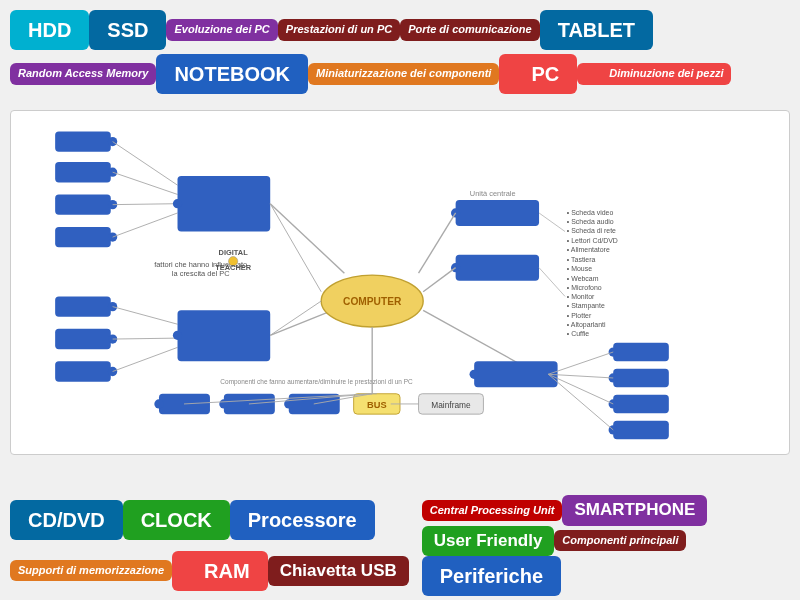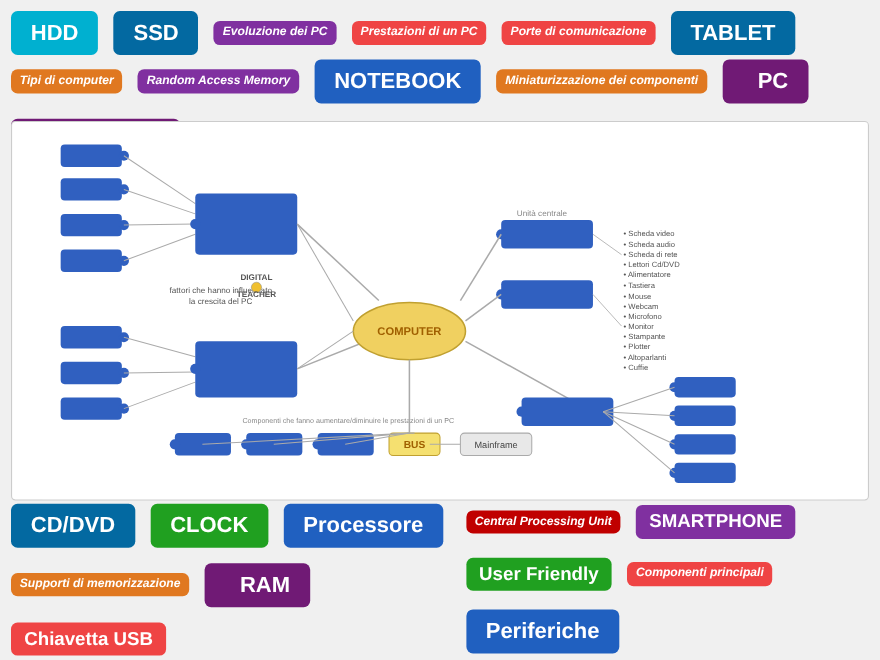--- a/index.html
+++ b/index.html
@@ -18,21 +18,21 @@
       left: 0;
       right: 0;
       display: flex;
       flex-direction: column;
       gap: 4px;
       padding: 0 10px;
     }
 
     .tag-row {
       display: flex;
-      gap: 14px;
+      gap: 0;
       align-items: center;
       flex-wrap: wrap;
     }
 
     .tag {
       border-radius: 6px;
       padding: 4px 10px;
       font-weight: bold;
       font-size: 13px;
       color: white;
@@ -42,23 +42,23 @@
       justify-content: center;
       line-height: 1.2;
     }
 
     .tag.red { background: #0369a1; }
     .tag.dark-red { background: #c00000; }
     .tag.cyan { background: #00b0d0; }
     .tag.orange { background: #e07820; }
     .tag.purple { background: #8030a0; }
     .tag.blue { background: #2060c0; }
-    .tag.teal { background: #ef4444; }
+    .tag.teal { background: #7f1d1d; }
     .tag.green { background: #20a020; text-align: right; }
-    .tag.magenta { background: #701a75; padding-left: 32px; }
+    .tag.magenta { background: #ef4444; padding-left: 32px; }
 
     .bottom-tags {
       position: absolute;
       bottom: 4px;
       left: 0;
       right: 0;
       display: flex;
       flex-direction: row;
       gap: 4px;
       padding: 0 10px;
@@ -91,21 +91,20 @@
 <div class="top-tags">
   <div class="tag-row">
     <div class="tag cyan tag-large">HDD</div>
     <div class="tag red tag-large">SSD</div>
     <div class="tag purple tag-small">Evoluzione dei PC</div>
     <div class="tag teal tag-small">Prestazioni di un PC</div>
     <div class="tag teal tag-small">Porte di comunicazione</div>
     <div class="tag red tag-large">TABLET</div>
   </div>
   <div class="tag-row">
-    <div class="tag orange tag-small">Tipi di computer</div>
     <div class="tag purple tag-small">Random Access Memory</div>
     <div class="tag blue tag-large">NOTEBOOK</div>
     <div class="tag orange tag-small">Miniaturizzazione dei componenti</div>
     <div class="tag magenta tag-large">PC</div>
     <div class="tag magenta tag-small">Diminuzione dei pezzi</div>
   </div>
 </div>
 
 <div class="mind-map">
   <svg viewBox="0 0 780 370" xmlns="http://www.w3.org/2000/svg">

